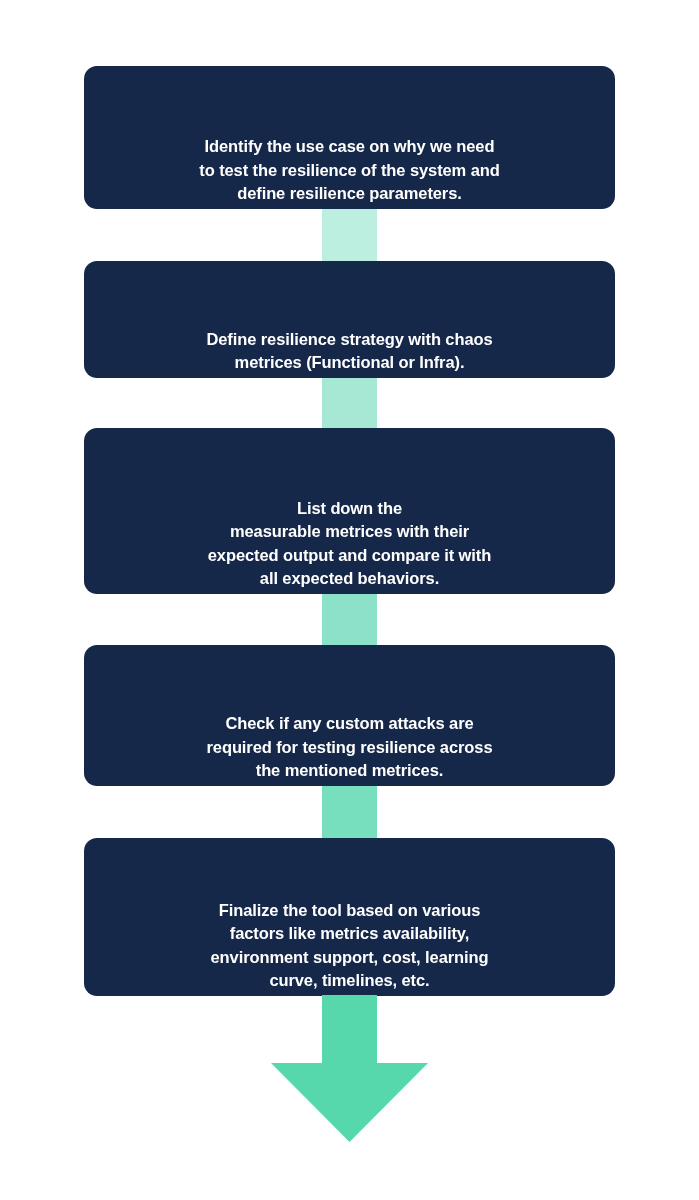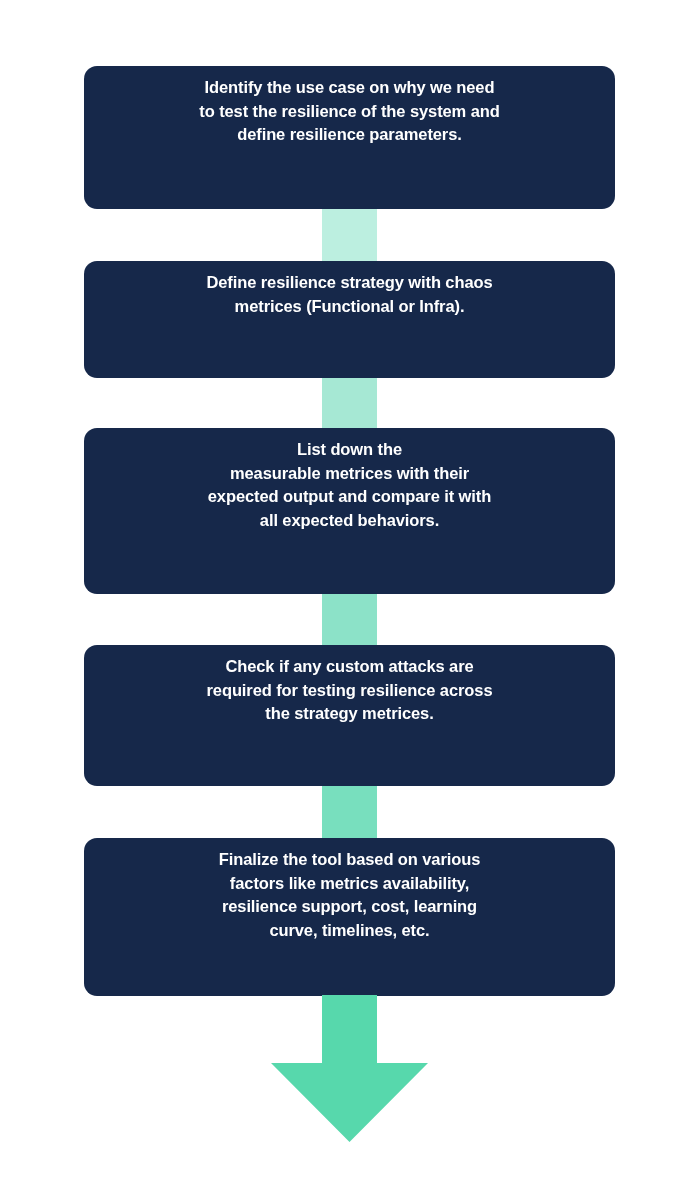--- a/index.html
+++ b/index.html
@@ -29,23 +29,23 @@
   }
 
   
   .step-box {
     position: absolute;
     left: 84px;
     width: 531px;
     box-sizing: border-box;
     border-radius: 13px;
     display: flex;
-    align-items: flex-start;
+    align-items: flex-end;
     justify-content: center;
-    padding: 10px 18px;
+    padding: 3px 18px;
   }
 
   .step-text {
     color: #ffffff;
     font-size: 16.5px;
     font-weight: bold;
     line-height: 1.43;
     text-align: center;
     letter-spacing: -0.1px;
     white-space: pre-line;
@@ -81,26 +81,26 @@
 expected output and compare it with
 all expected behaviors.</span>
   </div>
   <div class="step-box" style="top: 261px; height: 117px; background: rgb(22, 40, 74);">
     <span class="step-text" style="color: rgb(255, 255, 255);">Define resilience strategy with chaos
 metrices (Functional or Infra).</span>
   </div>
   <div class="step-box" style="top: 645px; height: 141px; background: rgb(22, 40, 74);">
     <span class="step-text" style="color: rgb(255, 255, 255);">Check if any custom attacks are
 required for testing resilience across
-the strategy metrices.</span>
+the mentioned metrices.</span>
   </div>
   <div class="step-box" style="top: 838px; height: 158px; background: rgb(22, 40, 74);">
     <span class="step-text" style="color: rgb(255, 255, 255);">Finalize the tool based on various
 factors like metrics availability,
-resilience support, cost, learning
+environment support, cost, learning
 curve, timelines, etc.</span>
   </div>
 
   <svg id="terminal-arrow" viewBox="0 0 157 147">
     <polygon id="arrow-shape" points="51,0 106,0 106,68 157,68 78.5,147 0,68 51,68" fill="#57d8ac"></polygon>
   </svg>
 
 </div>
 
 </body></html>

